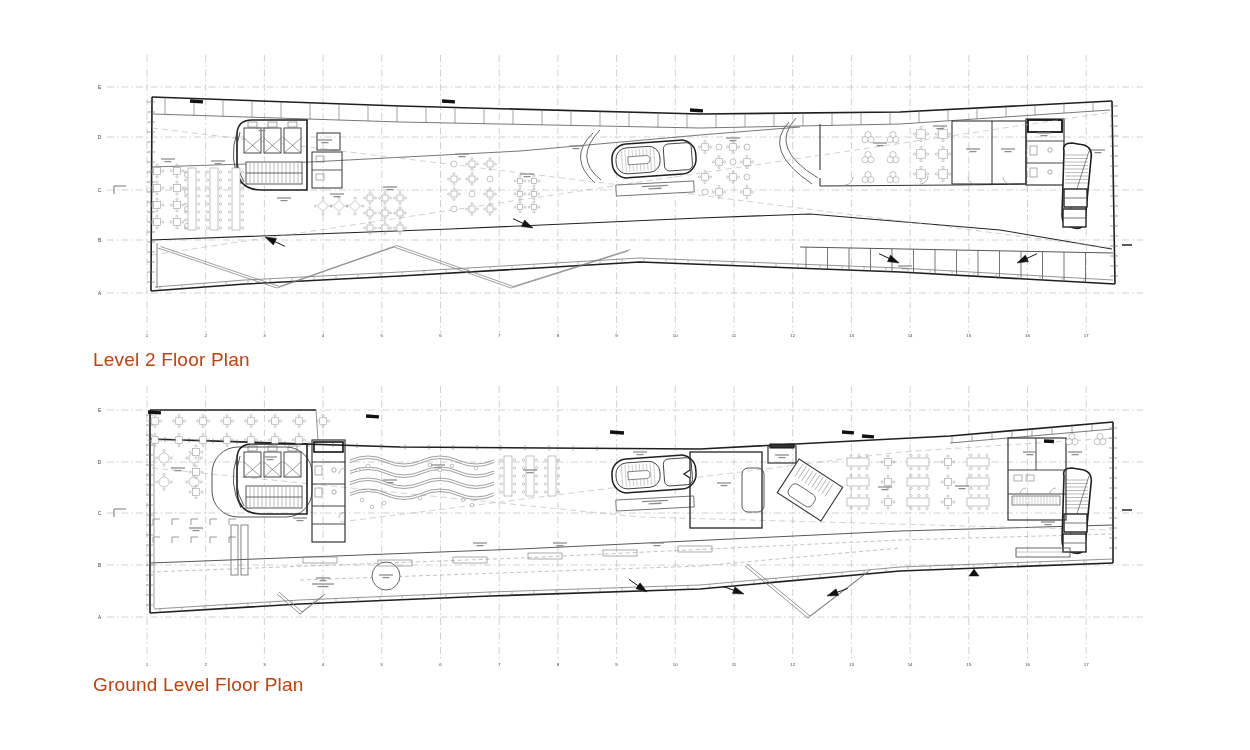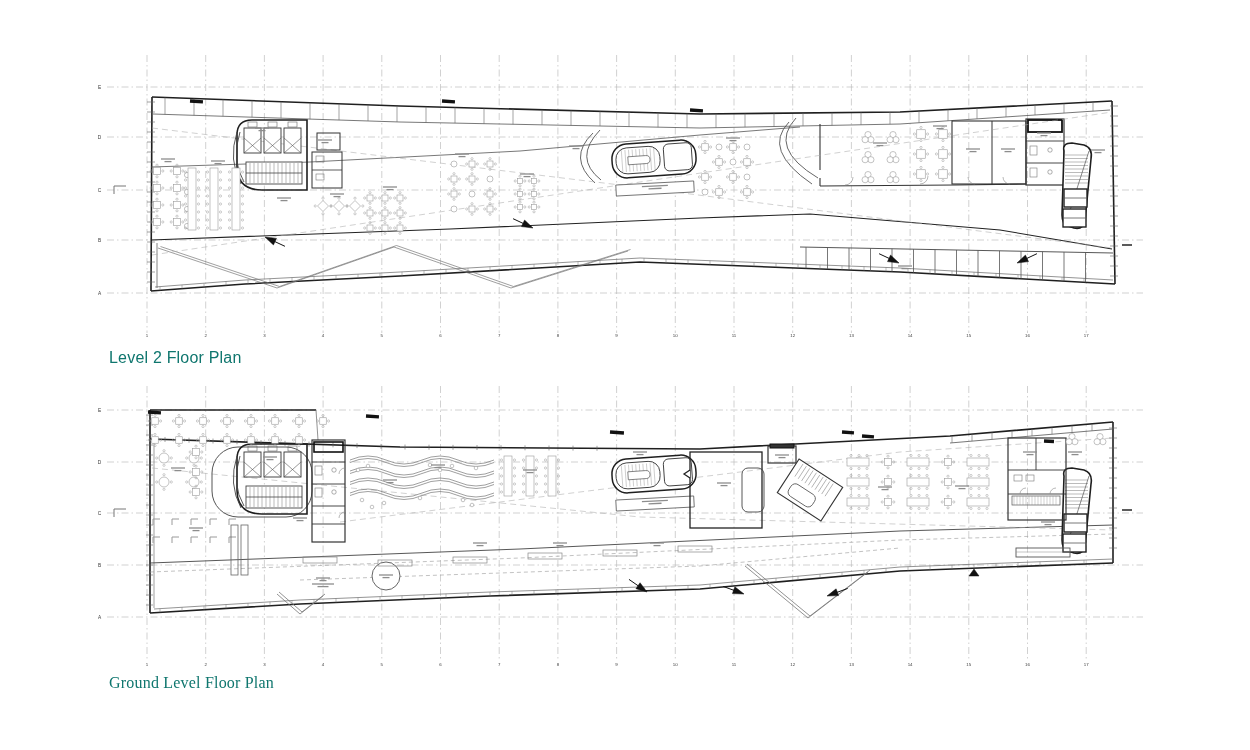--- a/index.html
+++ b/index.html
@@ -1,20 +1,20 @@
 <!DOCTYPE html>
 <html><head>
 <meta charset="utf-8">
 <style>
   html,body{margin:0;padding:0;background:#ffffff;}
   .sheet{position:relative;width:1250px;height:750px;background:#fff;overflow:hidden;
          font-family:"Liberation Sans", sans-serif;}
-  .plan-title{position:absolute;left:109px;font-size:16px;color:#0f766e;letter-spacing:0.2px;}
+  .plan-title{position:absolute;left:93px;font-size:19px;color:#c2410c;letter-spacing:0.2px;}
   #title-l2{top:349px;}
-  #title-g{top:674px;font-family:Liberation Serif, serif;}
+  #title-g{top:674px;}
   svg text{font-family:"Liberation Sans", sans-serif;}
 </style>
 </head>
 <body>
 
 <div class="sheet">
   <svg id="drawing" width="1250" height="750" viewBox="0 0 1250 750">
       <g>
         <g>
           <line x1="147" y1="55" x2="147" y2="333" stroke="#bdbdbd" stroke-width="0.7" fill="none" stroke-dasharray="7,3,1.5,3"></line>

